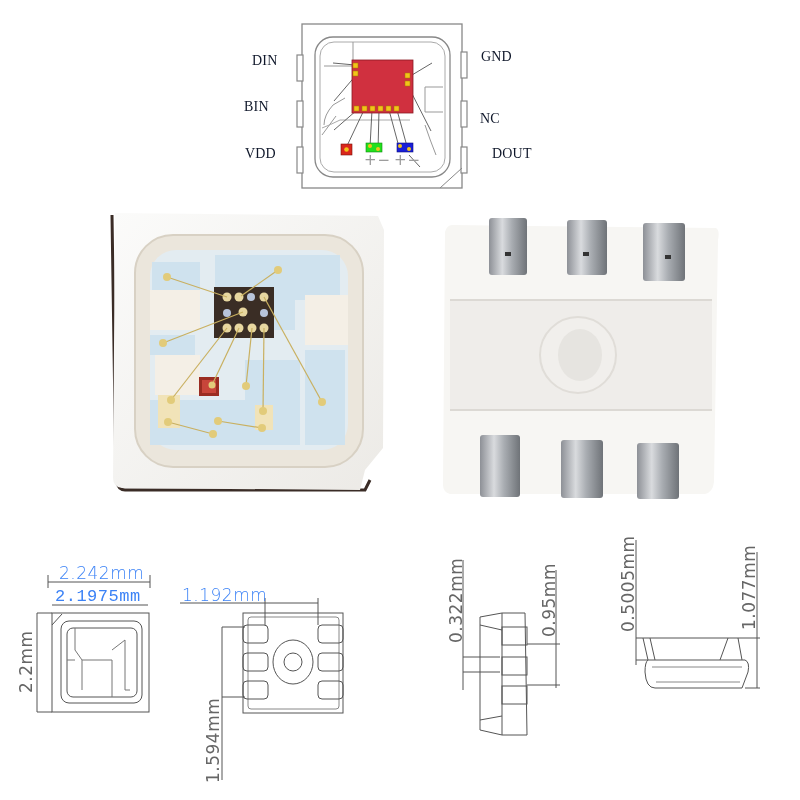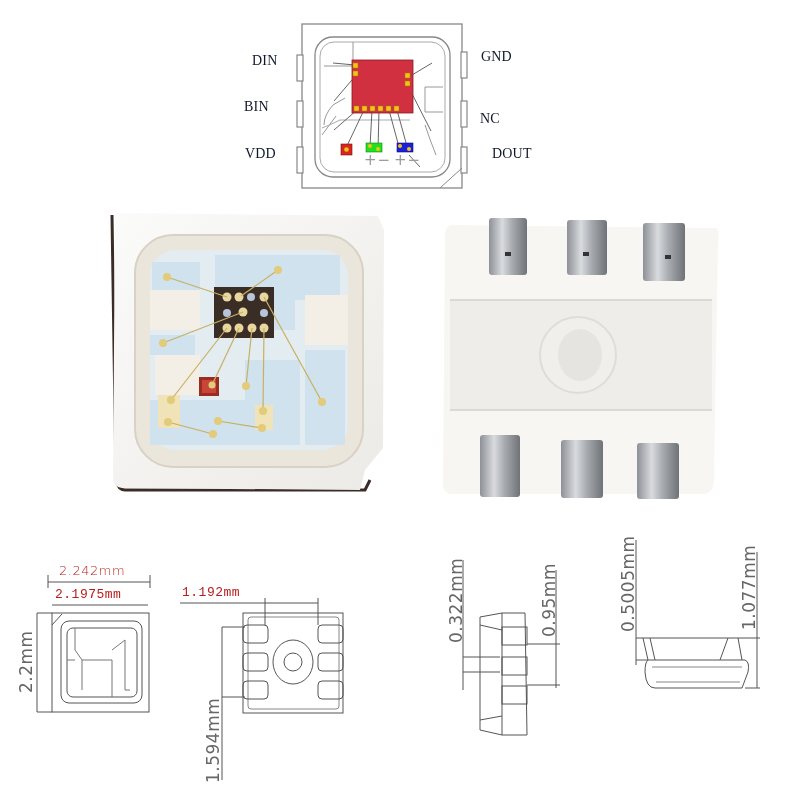--- a/index.html
+++ b/index.html
@@ -1,19 +1,19 @@
 <!DOCTYPE html>
 <html><head>
 <meta charset="utf-8">
 <style>
   html,body{margin:0;padding:0;background:#ffffff;}
   body{width:800px;height:800px;position:relative;overflow:hidden;font-family:"Liberation Sans",sans-serif;}
   .abs{position:absolute;}
   .pinlabel{position:absolute;font-size:14px;color:#0f172a;font-family:Liberation Serif, serif;letter-spacing:0.2px;}
-  .dim{position:absolute;font-family:"DejaVu Sans",sans-serif;font-size:13px;color:#b91c1c;font-weight:300;letter-spacing:0.5px;}
+  .dim{position:absolute;font-family:"DejaVu Sans",sans-serif;font-size:17px;color:#3b82f6;font-weight:300;letter-spacing:0.5px;}
   .dimv{position:absolute;font-family:"DejaVu Sans",sans-serif;font-size:17px;color:#666;transform-origin:left top;transform:rotate(-90deg);white-space:nowrap;letter-spacing:0.5px;}
   svg{position:absolute;left:0;top:0;}
 </style>
 </head>
 <body>
 
 <div>
   <svg width="800" height="200">
 
     <rect x="302" y="24" width="160" height="164" fill="#fff" stroke="#888" stroke-width="1.3"></rect>
@@ -245,21 +245,21 @@
       <path d="M650 638 L655 660 M728 638 L720 660 M738 638 L742 660 M643 638 L648 660"></path>
       <path d="M648 660 H745 Q750 662 748 672 L742 688 H655 Q646 688 645 672 Q645 662 648 660 Z"></path>
       <path d="M652 667 H742 M656 682 H740" stroke="#888"></path>
     </g>
   </svg>
 
   <span class="dim" style="left:59px;top:563px;">2.242mm</span>
   <span class="dim" style="left:55px;top:587px;font-family:Liberation Mono, monospace;">2.1975mm</span>
   <span class="dimv" style="left:16px;top:693px;">2.2mm</span>
 
-  <span class="dim" style="left:182px;top:585px;font-family:Liberation Mono, monospace;">1.192mm</span>
+  <span class="dim" style="left:182px;top:585px;">1.192mm</span>
   <span class="dimv" style="left:203px;top:783px;">1.594mm</span>
 
   <span class="dimv" style="left:446px;top:643px;">0.322mm</span>
   <span class="dimv" style="left:539px;top:637px;">0.95mm</span>
 
   <span class="dimv" style="left:618px;top:632px;">0.5005mm</span>
   <span class="dimv" style="left:739px;top:630px;">1.077mm</span>
 </div>
 
 </body></html>

